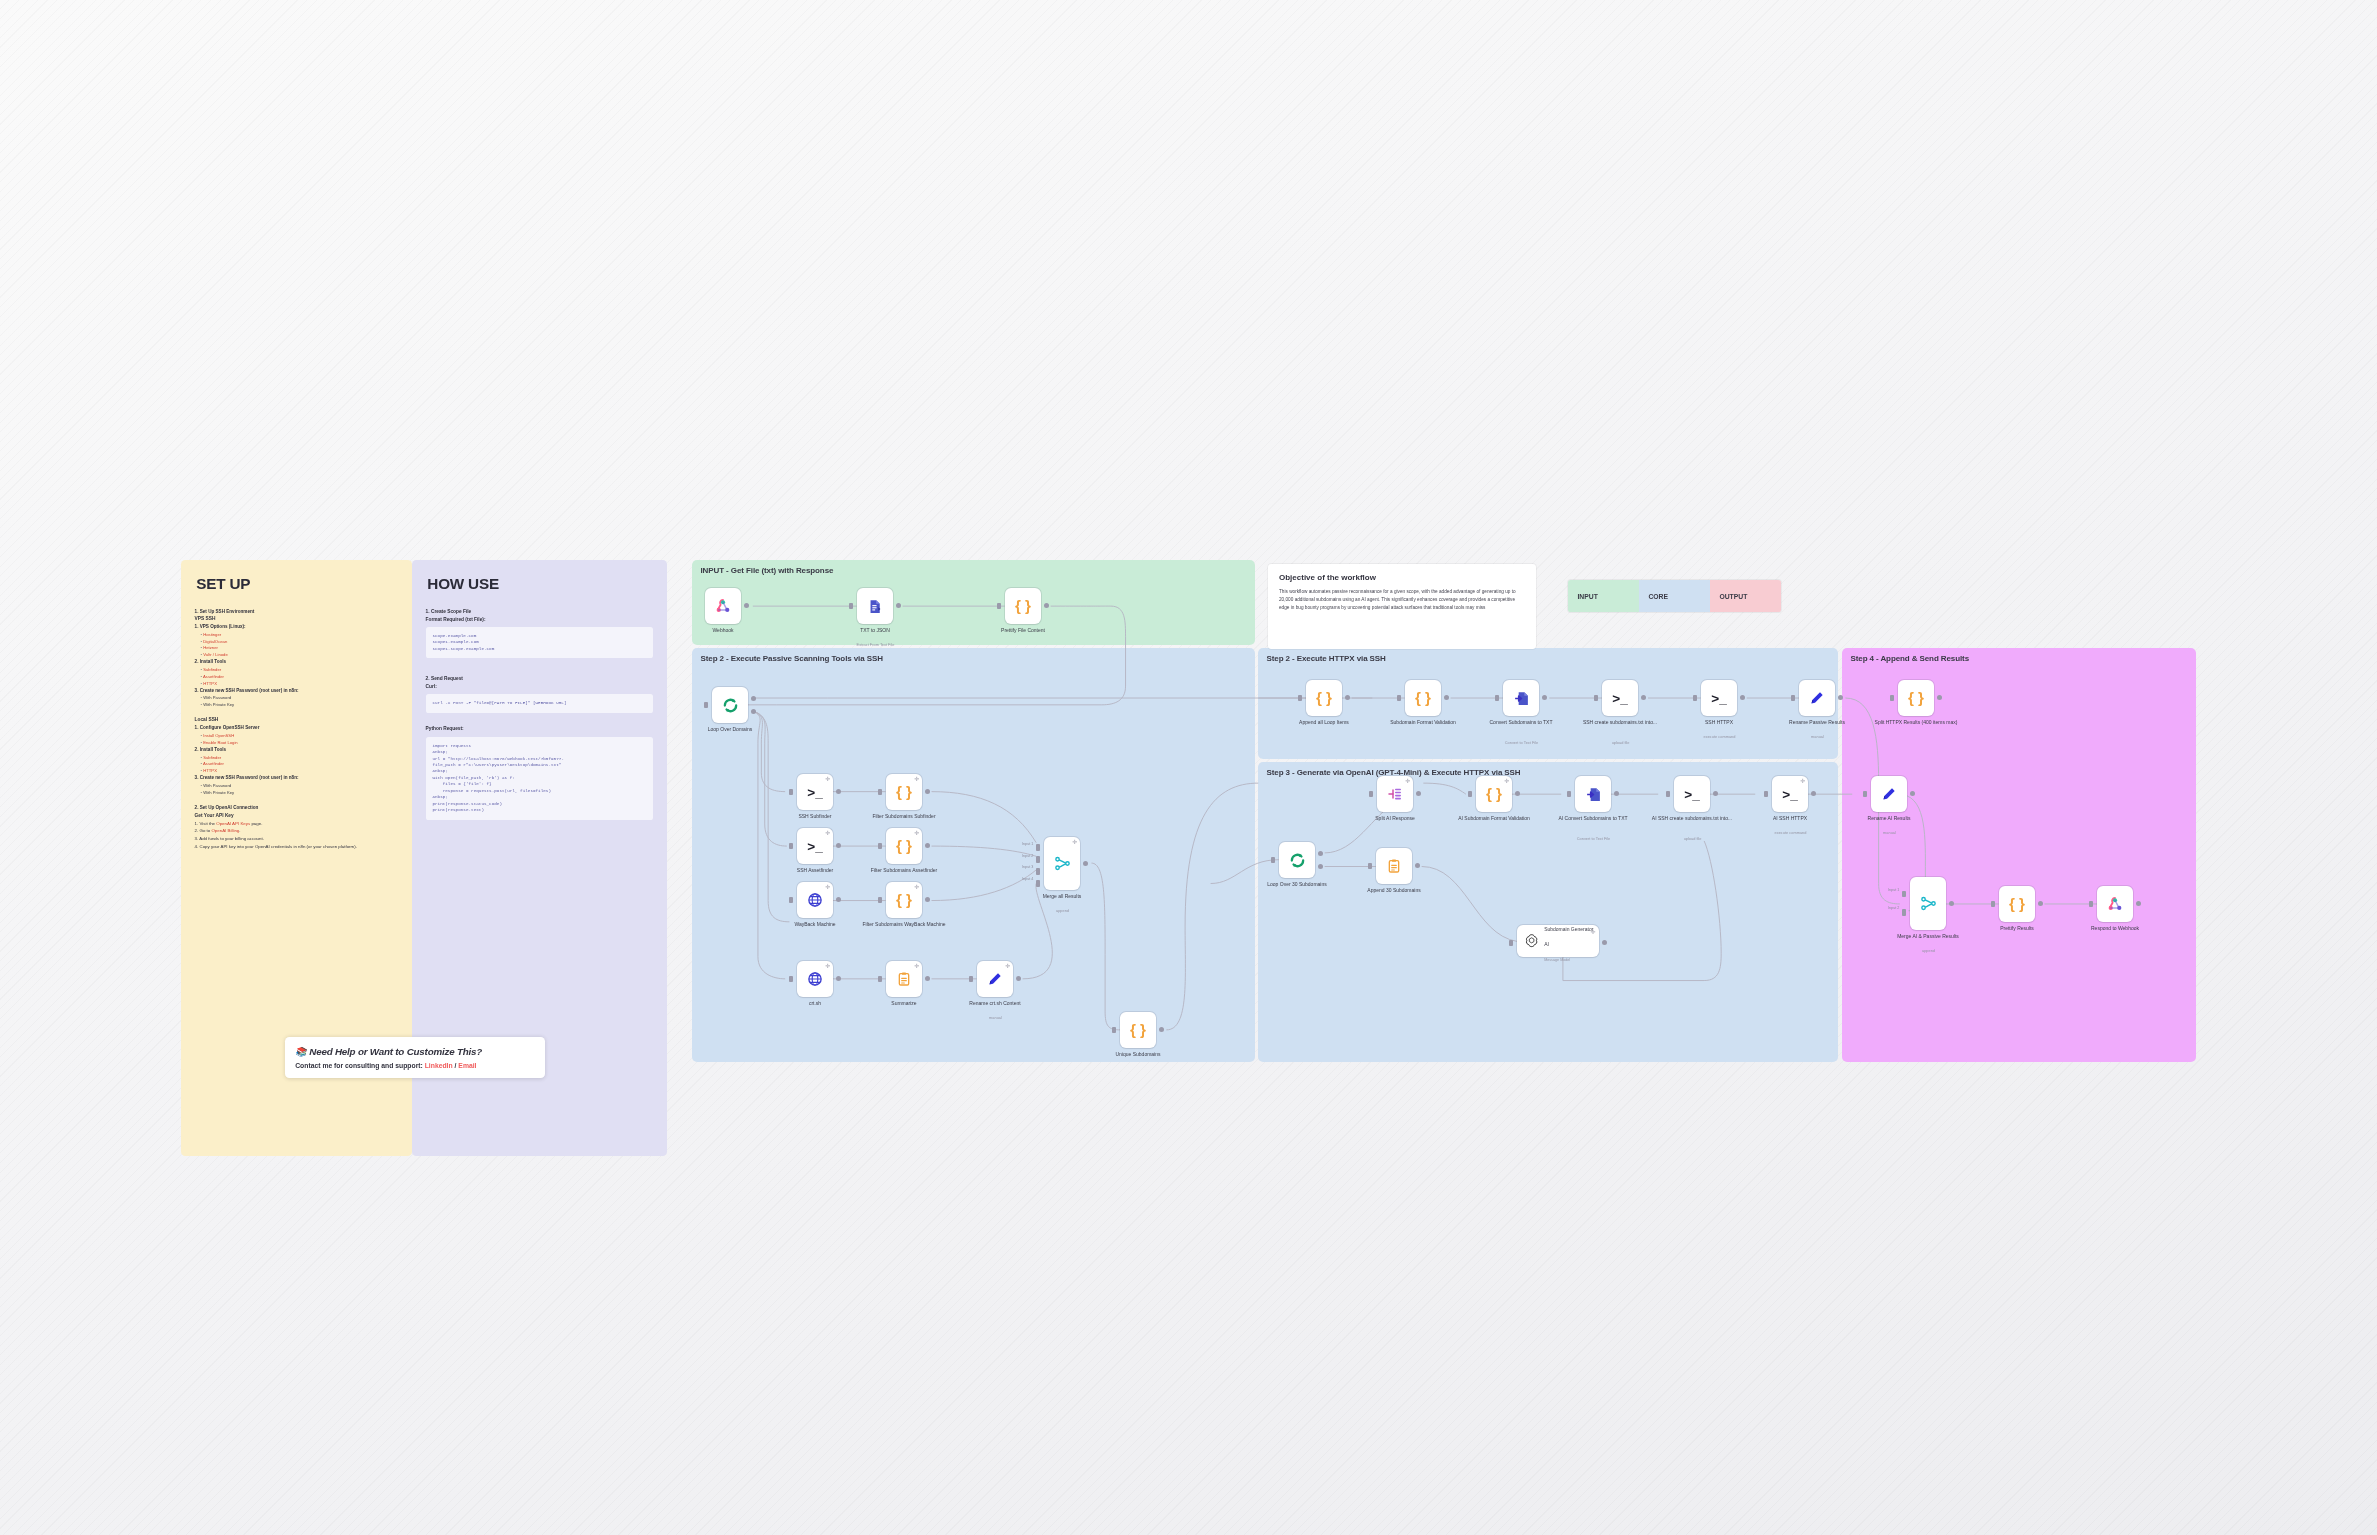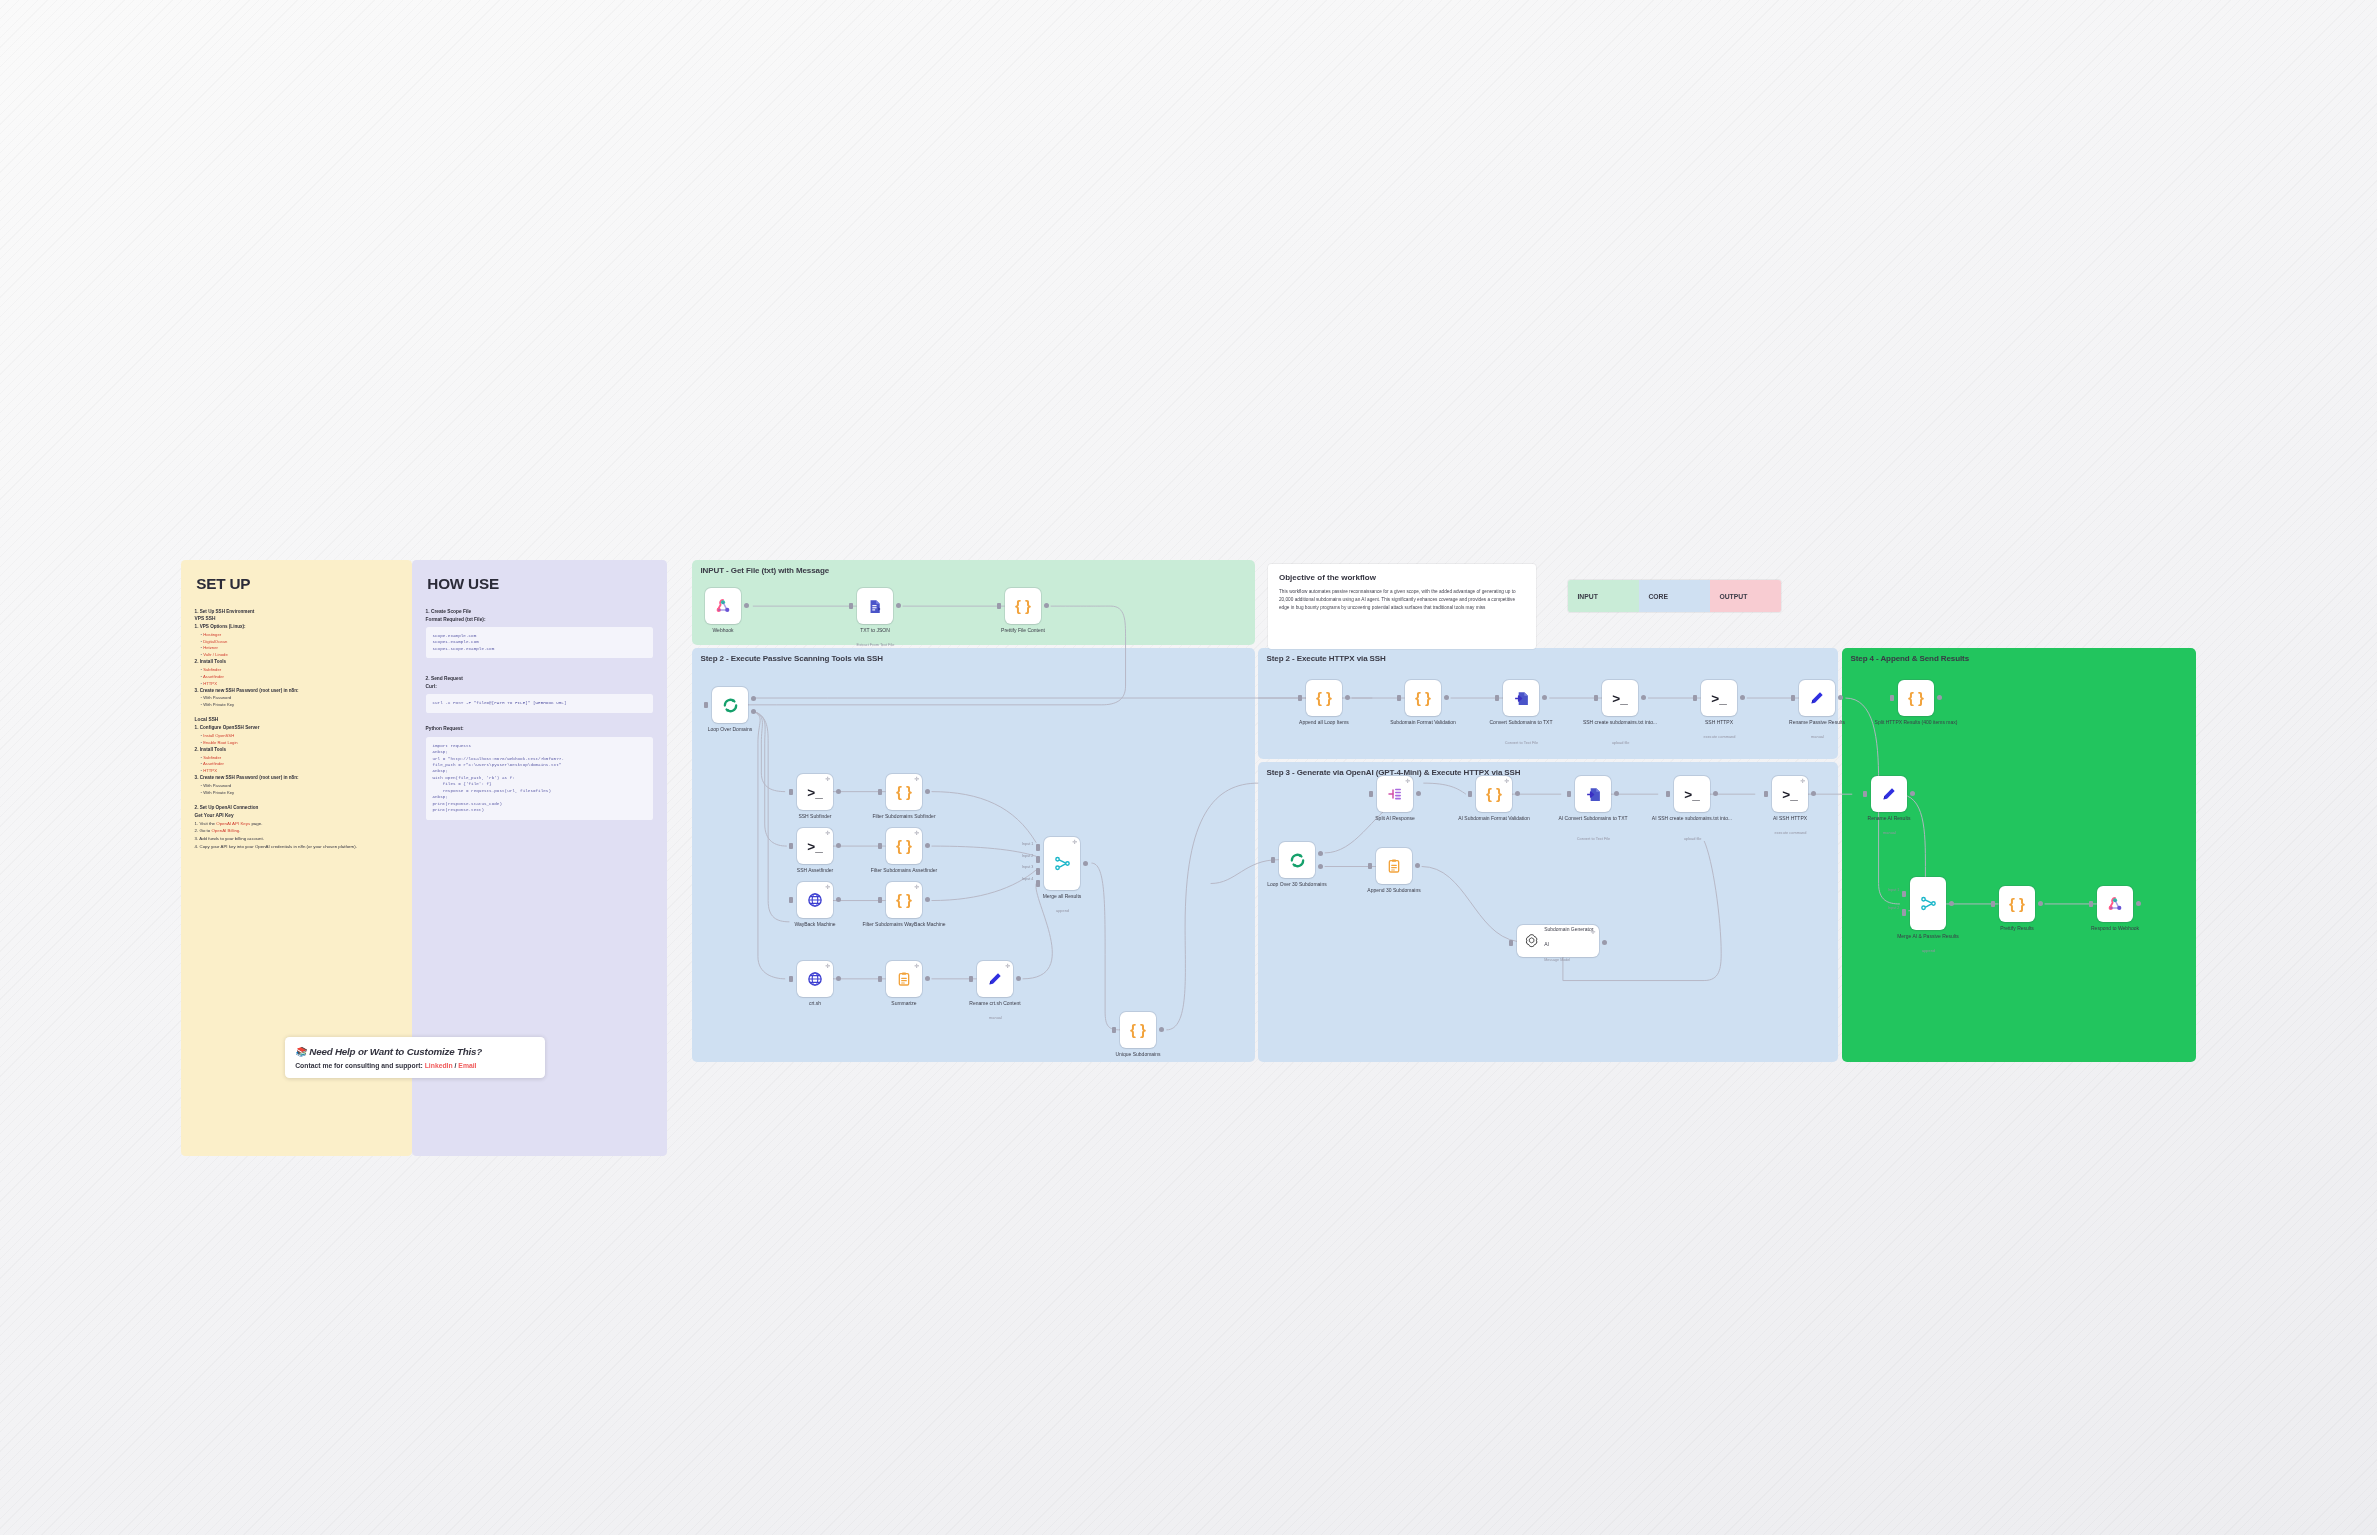--- a/index.html
+++ b/index.html
@@ -75,21 +75,21 @@
     position:absolute; border-radius:5.1px;
   }
   .zone-label {
     position:absolute; left:8.5px; top:6px;
     font-size:8px; font-weight:700; color:#3a3a46; letter-spacing:-0.1px;
   }
   .z-input  { left:511px;  top:0px;   width:563px; height:85px; background:#c9ecd7; }
   .z-step1  { left:511px;  top:88px; width:563px; height:414px; background:#cfe0f2; }
   .z-step2  { left:1077px; top:88px; width:580px; height:111px; background:#cfe0f2; }
   .z-step3  { left:1077px; top:202px; width:580px; height:300px; background:#cfe0f2; }
-  .z-step4  { left:1661px; top:88px; width:354px; height:414px; background:#22c55e; }
+  .z-step4  { left:1661px; top:88px; width:354px; height:414px; background:#f0abfc; }
 
   
   .card {
     position:absolute; background:#ffffff; border-radius:3.4px;
     box-shadow:0 0 0 0.9px rgba(0,0,0,0.045);
   }
   .obj-card { left:1087px; top:4px; width:268px; height:85px; padding:9.4px 11px; }
   .obj-title { font-size:8px; font-weight:700; color:#33333f; margin-bottom:6px; }
   .obj-body { font-size:4.7px; color:#444450; line-height:1.62; }
 
@@ -245,21 +245,21 @@
   <div class="help-box">
     <div class="help-title">
       <span class="help-ico">📚</span><span>Need Help or Want to Customize This?</span>
     </div>
     <div class="help-sub">
       <span>Contact me for consulting and support: </span><span class="lnk">LinkedIn</span><span> / </span><span class="lnk">Email</span>
     </div>
   </div>
 
   <div class="zone z-input">
-    <div class="zone-label">INPUT - Get File (txt) with Message</div>
+    <div class="zone-label">INPUT - Get File (txt) with Response</div>
   </div>
   <div class="zone z-step1">
     <div class="zone-label">Step 2 - Execute Passive Scanning Tools via SSH</div>
   </div>
   <div class="zone z-step2">
     <div class="zone-label">Step 2 - Execute HTTPX via SSH</div>
   </div>
   <div class="zone z-step3">
     <div class="zone-label">Step 3 - Generate via OpenAI (GPT-4-Mini) &amp; Execute HTTPX via SSH</div>
   </div>

